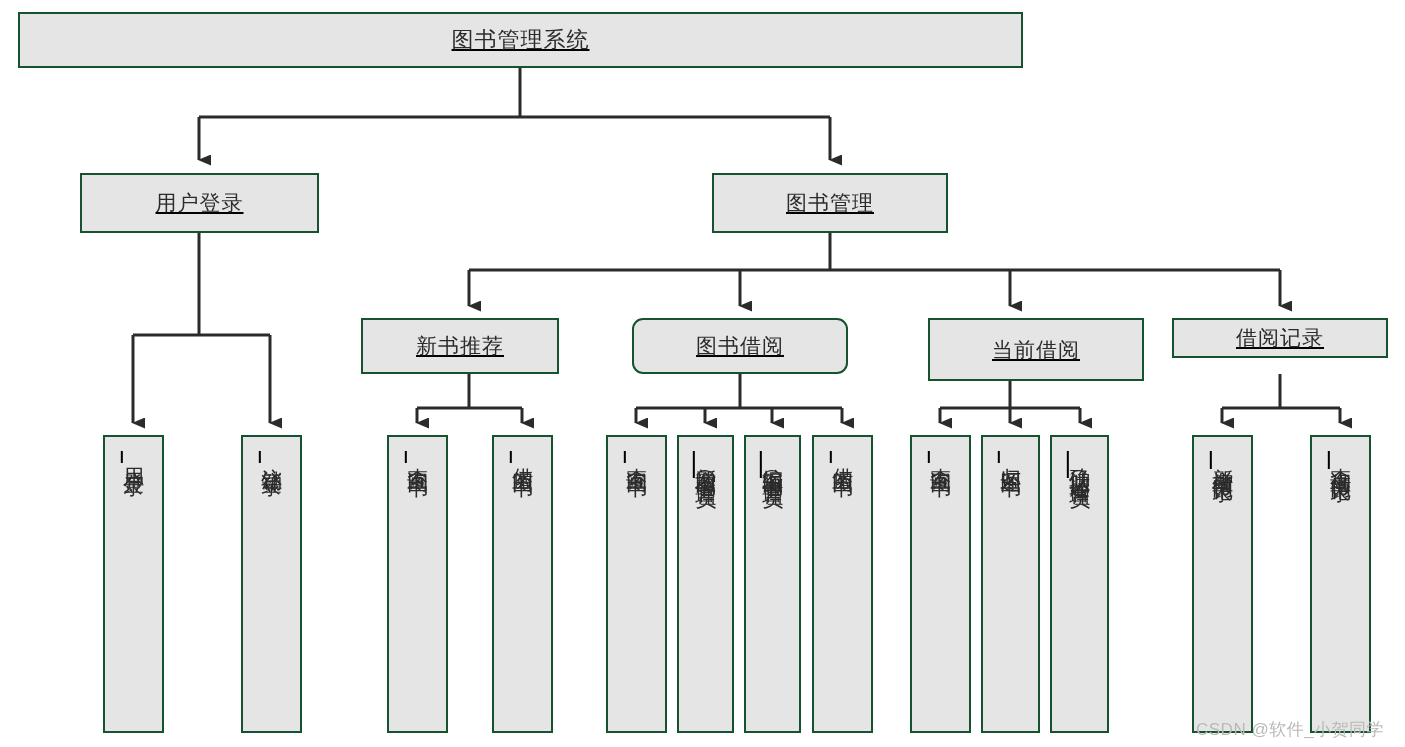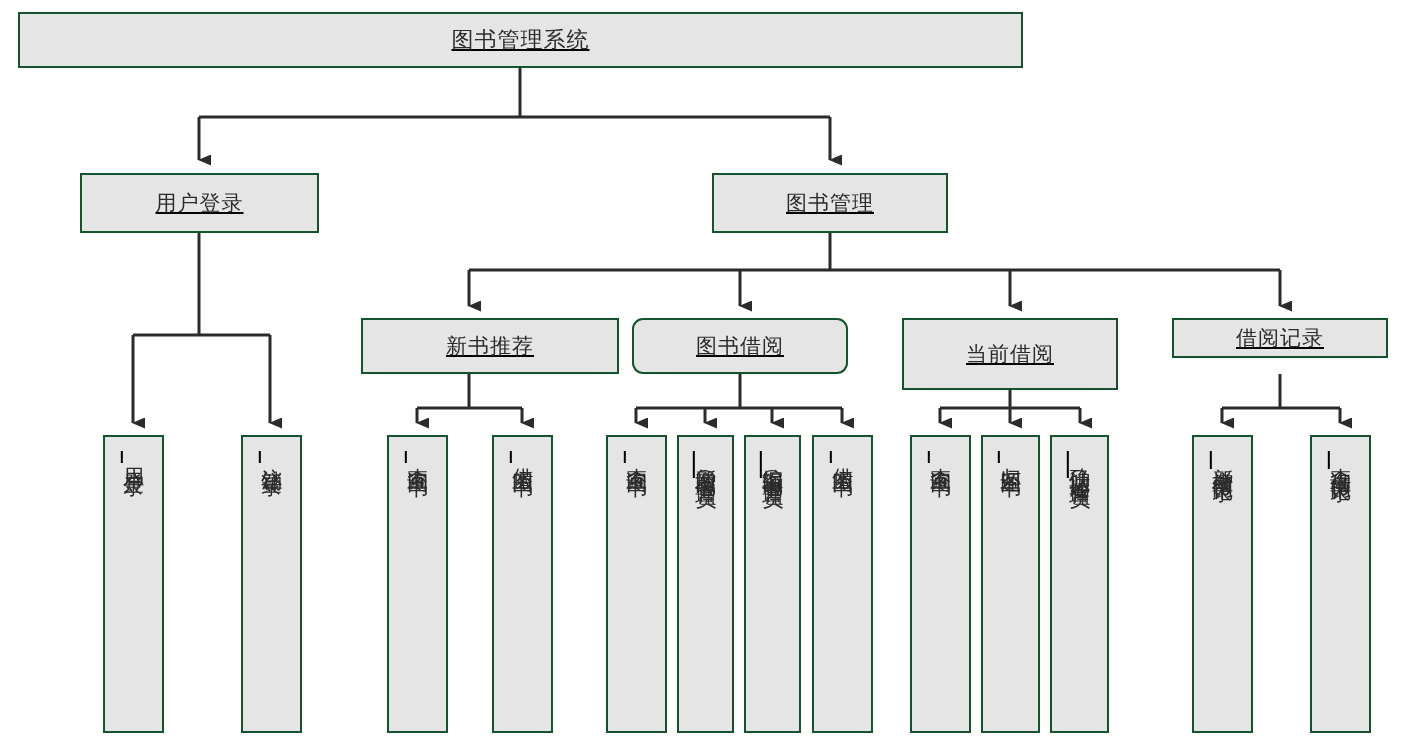--- a/index.html
+++ b/index.html
@@ -127,27 +127,27 @@
     <span class="lbl">图书管理系统</span>
   </div>
 
   <div class="node lvl2" style="left:80px; top:173px; width:239px; height:60px;">
     <span class="lbl">用户登录</span>
   </div>
   <div class="node lvl2" style="left:712px; top:173px; width:236px; height:60px;">
     <span class="lbl">图书管理</span>
   </div>
 
-  <div class="node lvl3" style="left:361px; top:318px; width:258px; height:56px;">
+  <div class="node lvl3" style="left:361px; top:318px; width:198px; height:56px;">
     <span class="lbl">新书推荐</span>
   </div>
   <div class="node lvl3" style="left:632px; top:318px; width:216px; height:56px;border-radius:11px;">
     <span class="lbl">图书借阅</span>
   </div>
-  <div class="node lvl3" style="left:902px; top:318px; width:216px; height:72px;">
+  <div class="node lvl3" style="left:928px; top:318px; width:216px; height:63px;">
     <span class="lbl">当前借阅</span>
   </div>
   <div class="node lvl3" style="left:1172px; top:318px; width:216px; height:40px;">
     <span class="lbl">借阅记录</span>
   </div>
 
   <div class="node leaf" style="left:103px; top:435px; width:61px; height:298px;">
     <span class="lbl">用户登录</span>
   </div>
   <div class="node leaf" style="left:241px; top:435px; width:61px; height:298px;">
@@ -184,14 +184,15 @@
     <span class="lbl">确认归还（管理员）</span>
   </div>
 
   <div class="node leaf" style="left:1192px; top:435px; width:61px; height:298px;">
     <span class="lbl">新增借阅记录</span>
   </div>
   <div class="node leaf" style="left:1310px; top:435px; width:61px; height:298px;">
     <span class="lbl">查询借阅记录</span>
   </div>
 
+  <div class="watermark" style="left:1196px; top:718px;">CSDN @软件_小贺同学</div>
 
 </div>
 
 </body></html>

